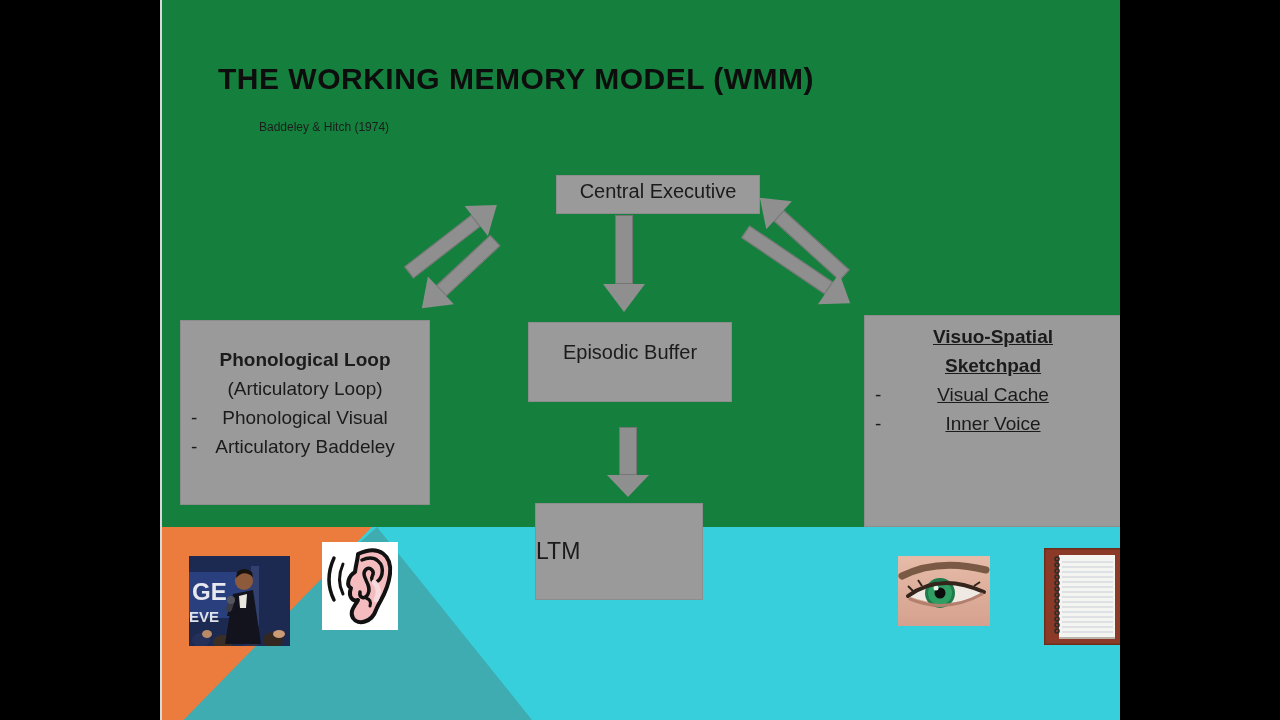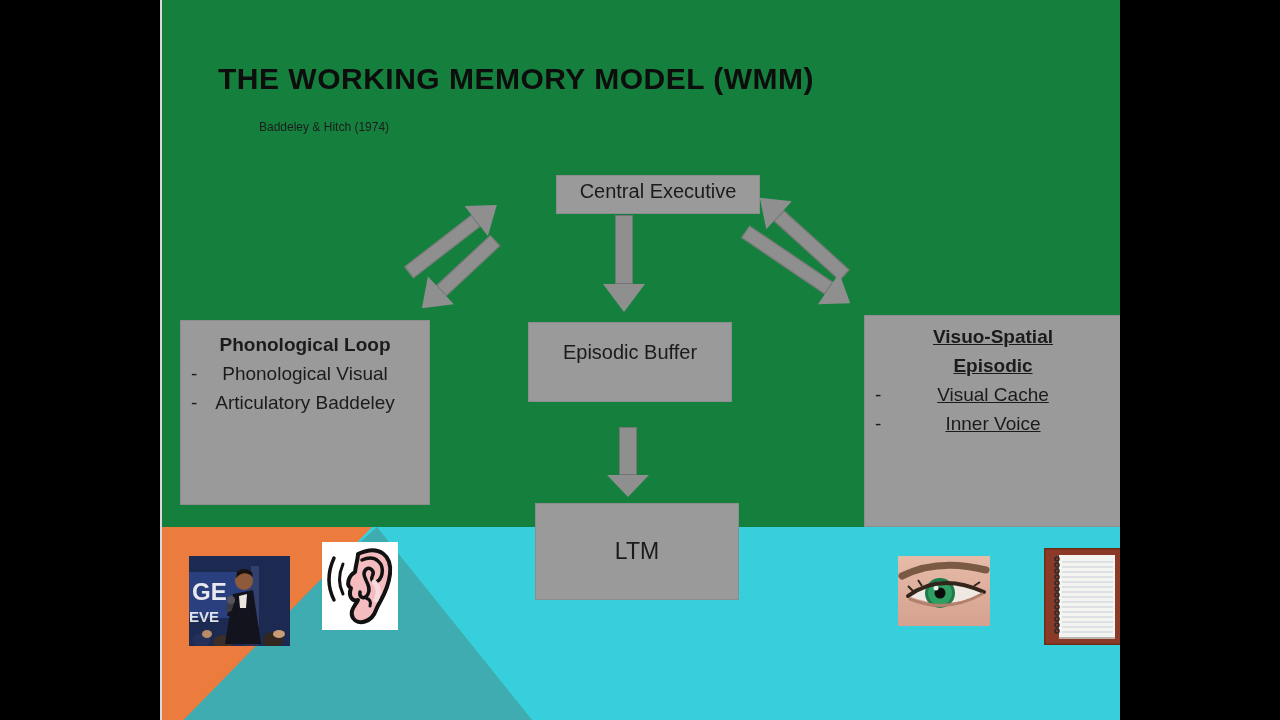--- a/index.html
+++ b/index.html
@@ -19,23 +19,23 @@
   .band{position:absolute;left:0;top:527px;width:958px;height:193px;background:#38cfdd;}
   .tri{position:absolute;left:0;top:0;width:100%;height:100%;}
   .tri.dark{background:#3eacb1;clip-path:polygon(215px 0px,370px 193px,0px 193px);}
   .tri.orange{background:#ec7c3e;clip-path:polygon(0px 0px,210px 0px,0px 215px);}
 
   
   .gbox{position:absolute;background:#9a9a9a;border:1px solid #8d8d8d;box-sizing:border-box;
         color:#1b1b1b;text-align:center;z-index:3;}
   .ce{left:358px;top:175px;width:204px;height:39px;font-size:20px;line-height:31px;margin-left:36px;}
   .eb{left:366px;top:322px;width:204px;height:80px;font-size:20px;padding-top:18px;}
-  .ltm{left:373px;top:503px;width:204px;height:97px;font-size:23px;display:flex;
-       align-items:center;justify-content:center;}
-  .pl{left:18px;top:320px;width:250px;height:185px;font-size:19px;padding-top:9px;}
+  .ltm{left:373px;top:503px;width:168px;height:97px;font-size:23px;display:flex;
+       align-items:center;justify-content:flex-start;}
+  .pl{left:18px;top:320px;width:250px;height:185px;font-size:19px;padding-top:24px;}
   .vs{left:702px;top:315px;width:258px;height:212px;font-size:19px;padding-top:6px;text-decoration:underline;}
   .bline{position:relative;line-height:29px;white-space:nowrap;}
   .bline.b{font-weight:bold;}
   .bline .dash{position:absolute;left:10px;}
 
   
   .arr{position:absolute;height:0;transform-origin:0 0;z-index:2;}
   .arr .sh{position:absolute;background:#8f8f8f;border:1px solid #757575;box-sizing:border-box;}
   .arr .hd{position:absolute;width:0;height:0;}
   .lg .sh{height:18px;top:-9px;}
@@ -64,26 +64,27 @@
       <span>Central Executive</span>
     </div>
     <div class="gbox eb">
       <span>Episodic Buffer</span>
     </div>
     <div class="gbox ltm">
       <span>LTM</span>
     </div>
     <div class="gbox pl">
         <div class="bline b">Phonological Loop</div>
+        <div class="bline">(Articulatory Loop)</div>
         <div class="bline"><span class="dash">-</span><span>Phonological Visual</span></div>
         <div class="bline"><span class="dash">-</span><span>Articulatory Baddeley</span></div>
       </div>
     <div class="gbox vs">
         <div class="bline b">Visuo-Spatial</div>
-        <div class="bline b">Episodic</div>
+        <div class="bline b">Sketchpad</div>
         <div class="bline"><span class="dash">-</span><span>Visual Cache</span></div>
         <div class="bline"><span class="dash">-</span><span>Inner Voice</span></div>
       </div>
 
     <div class="arr sm" style="left:247px;top:273px;transform:rotate(-37.7deg);">
       <div class="sh" style="left:0;width:85px;"></div>
       <div class="hd" style="left:85px;border-left:26px solid #8f8f8f;"></div>
     </div>
     <div class="arr sm" style="left:333px;top:240px;transform:rotate(137deg);">
       <div class="sh" style="left:0;width:74px;"></div>

